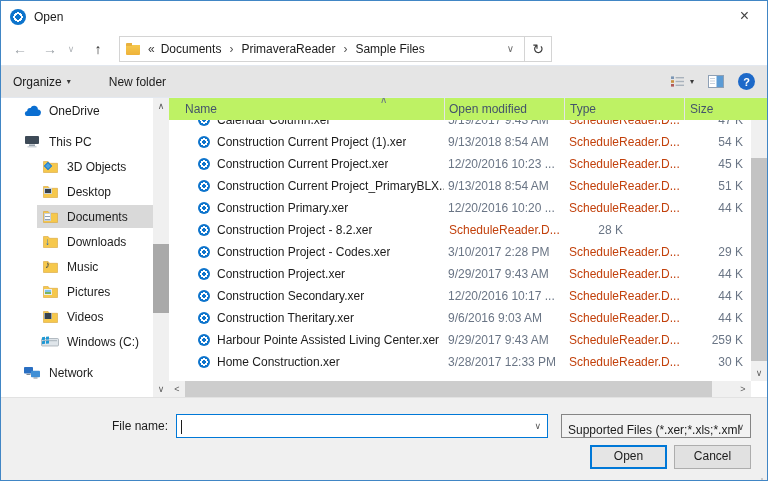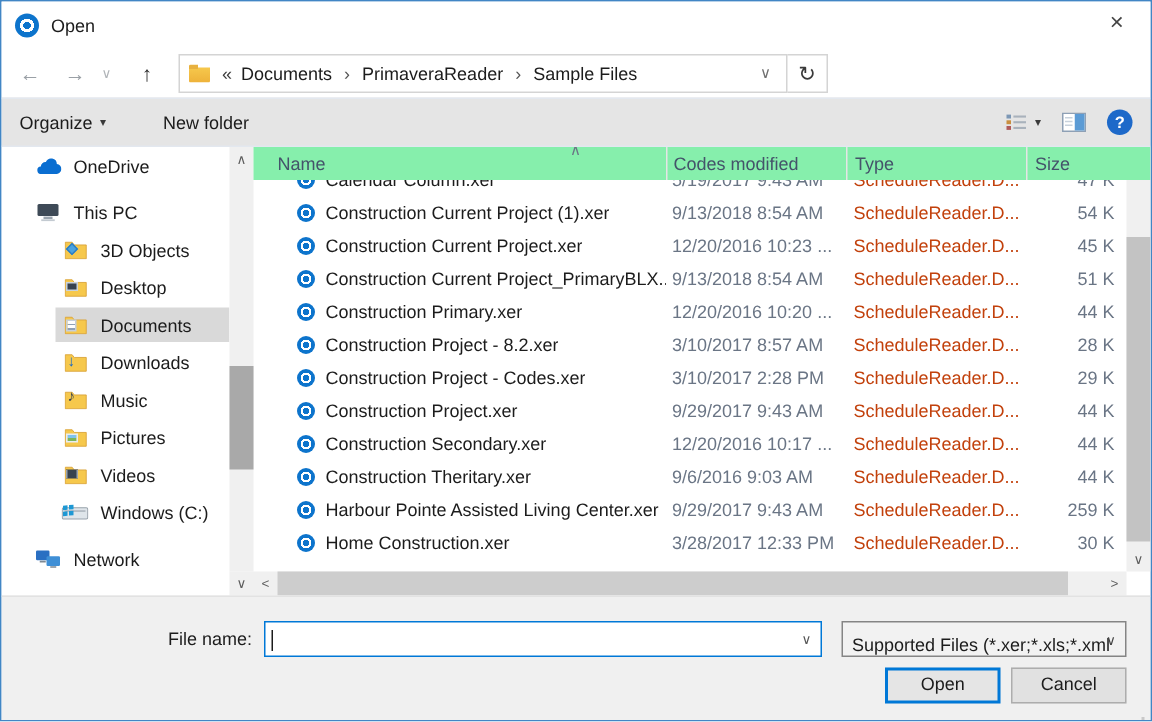--- a/index.html
+++ b/index.html
@@ -64,21 +64,21 @@
   .ov-3d { left:4px; top:3px; width:6px; height:6px; background:#4aa3e0; transform:rotate(45deg); box-shadow:inset 0 0 0 1px #2f7ec0; }
   .winflag { left:1px; top:2px; width:3px; height:3px; background:#1e98d4; box-shadow:4px 0 0 #1e98d4, 0 4px 0 #1e98d4, 4px 4px 0 #1e98d4; transform:skewY(-6deg); }
 
   
   .side-scroll { position:absolute; left:152px; top:0; width:16px; height:283px; background:#f0f0f0; }
   .scroll-arrow { width:16px; height:16px; display:flex; align-items:center; justify-content:center; color:#5d5d5d; font-size:9px; }
   .side-thumb { position:absolute; left:0; top:146px; width:16px; height:69px; background:#a9a9a9; }
 
   
   .list { position:absolute; left:168px; top:0; width:598px; height:100%; }
-  .list-header { position:relative; height:22px; display:flex; align-items:center; color:#44546a; background:#86efac; z-index:2; overflow:hidden; }
+  .list-header { position:relative; height:22px; display:flex; align-items:center; color:#44546a; background:#bef264; z-index:2; overflow:hidden; }
   .lh-cell { height:100%; display:flex; align-items:center; }
   .lh-name { width:275px; padding-left:16px; }
   .lh-date { width:120px; padding-left:4px; border-left:1px solid #e5e5e5; }
   .lh-type { width:120px; padding-left:5px; border-left:1px solid #e5e5e5; }
   .lh-size { width:62px; padding-left:5px; border-left:1px solid #e5e5e5; }
   .sort-caret { position:absolute; left:211px; top:-4px; font-size:10px; color:#6a7585; }
 
   .rows { position:absolute; left:0; top:22px; width:582px; height:261px; overflow:hidden; }
   .row { height:22px; display:flex; align-items:center; white-space:nowrap; }
   .row:first-child { margin-top:-11px; }
@@ -291,21 +291,21 @@
 
     <div class="side-scroll">
       <div class="scroll-arrow">∧</div>
       <div class="side-thumb"></div>
     </div>
 
     <div class="list">
       <div class="list-header">
         <div class="lh-cell lh-name">Name</div>
         <span class="sort-caret">∧</span>
-        <div class="lh-cell lh-date">Codes modified</div>
+        <div class="lh-cell lh-date">Open modified</div>
         <div class="lh-cell lh-type">Type</div>
         <div class="lh-cell lh-size">Size</div>
       </div>
 
       <div class="rows">
         <div class="row">
             <div class="c-name">
               <span class="xer-icon"></span>
               <span>Calendar Column.xer</span>
             </div>
@@ -347,21 +347,20 @@
             </div>
             <div class="c-date">12/20/2016 10:20 ...</div>
             <div class="c-type">ScheduleReader.D...</div>
             <div class="c-size">44 K</div>
           </div>
         <div class="row">
             <div class="c-name">
               <span class="xer-icon"></span>
               <span>Construction Project - 8.2.xer</span>
             </div>
-            <div class="c-date">3/10/2017 8:57 AM</div>
             <div class="c-type">ScheduleReader.D...</div>
             <div class="c-size">28 K</div>
           </div>
         <div class="row">
             <div class="c-name">
               <span class="xer-icon"></span>
               <span>Construction Project - Codes.xer</span>
             </div>
             <div class="c-date">3/10/2017 2:28 PM</div>
             <div class="c-type">ScheduleReader.D...</div>

